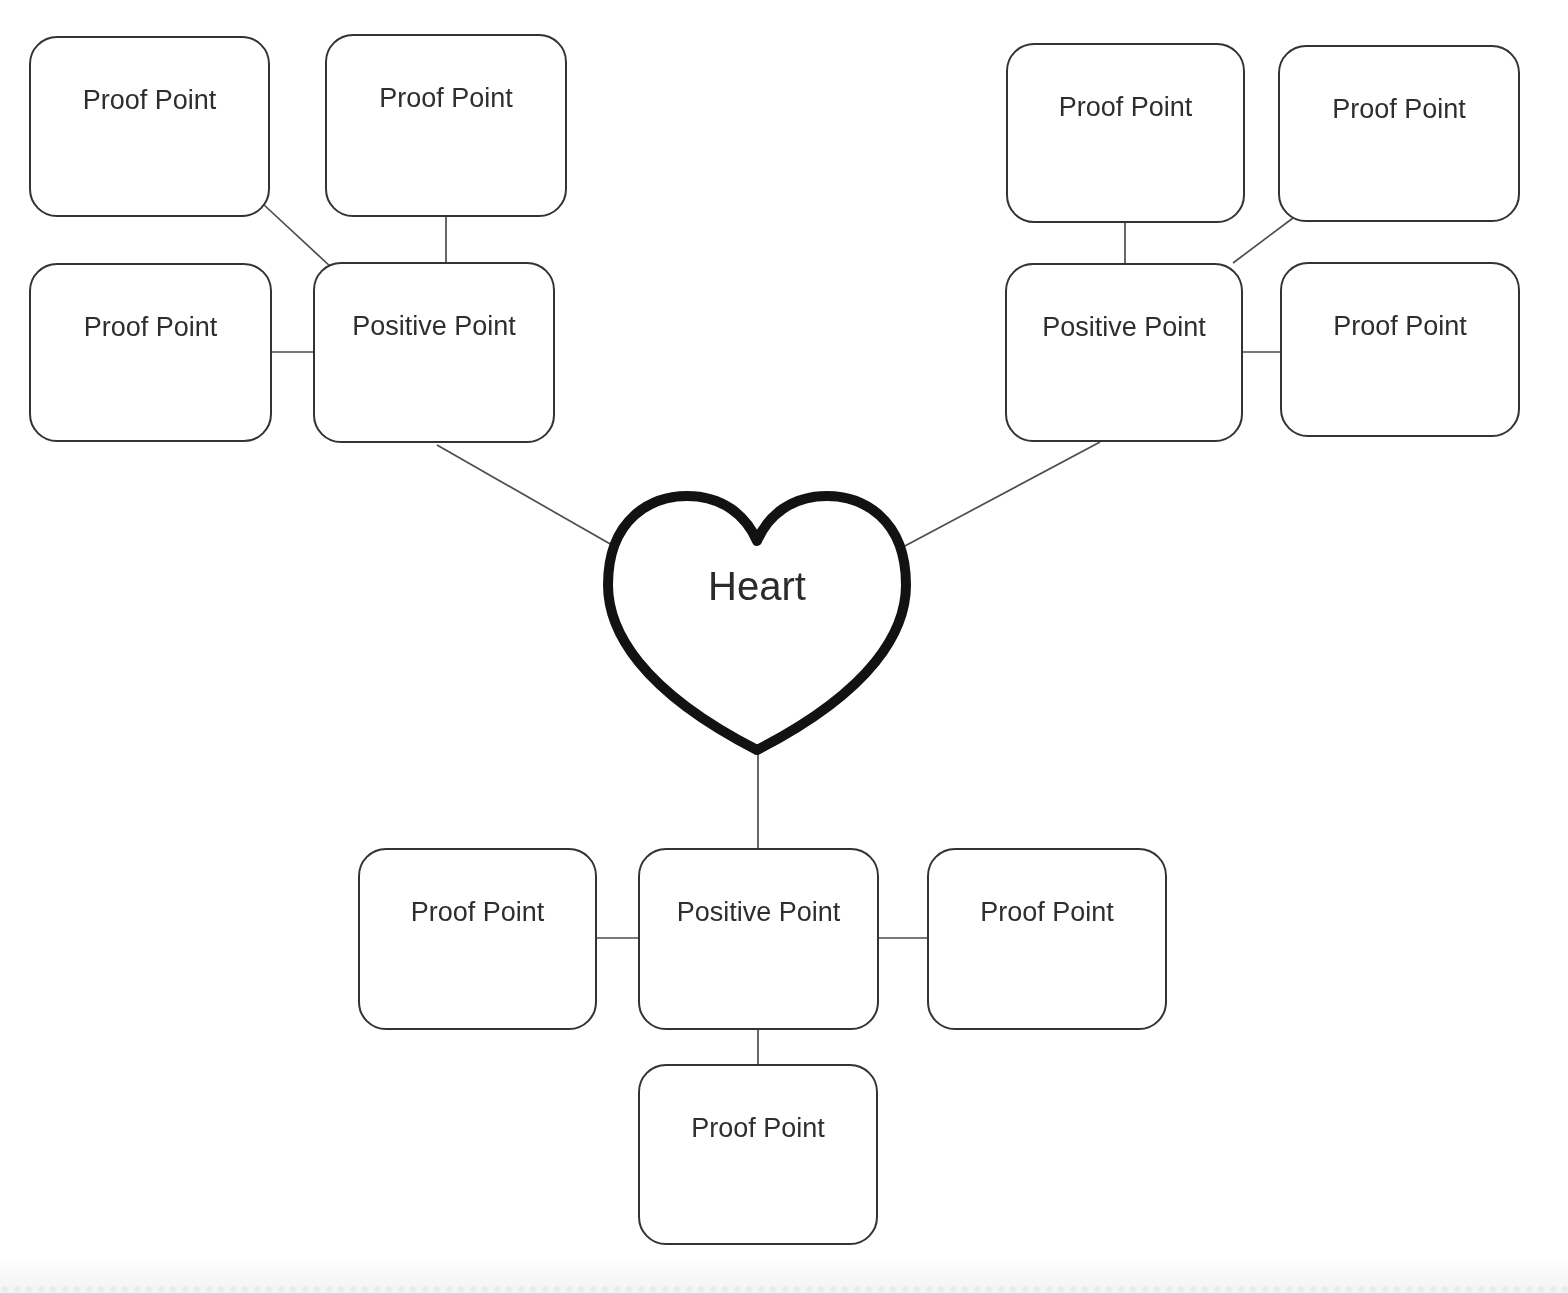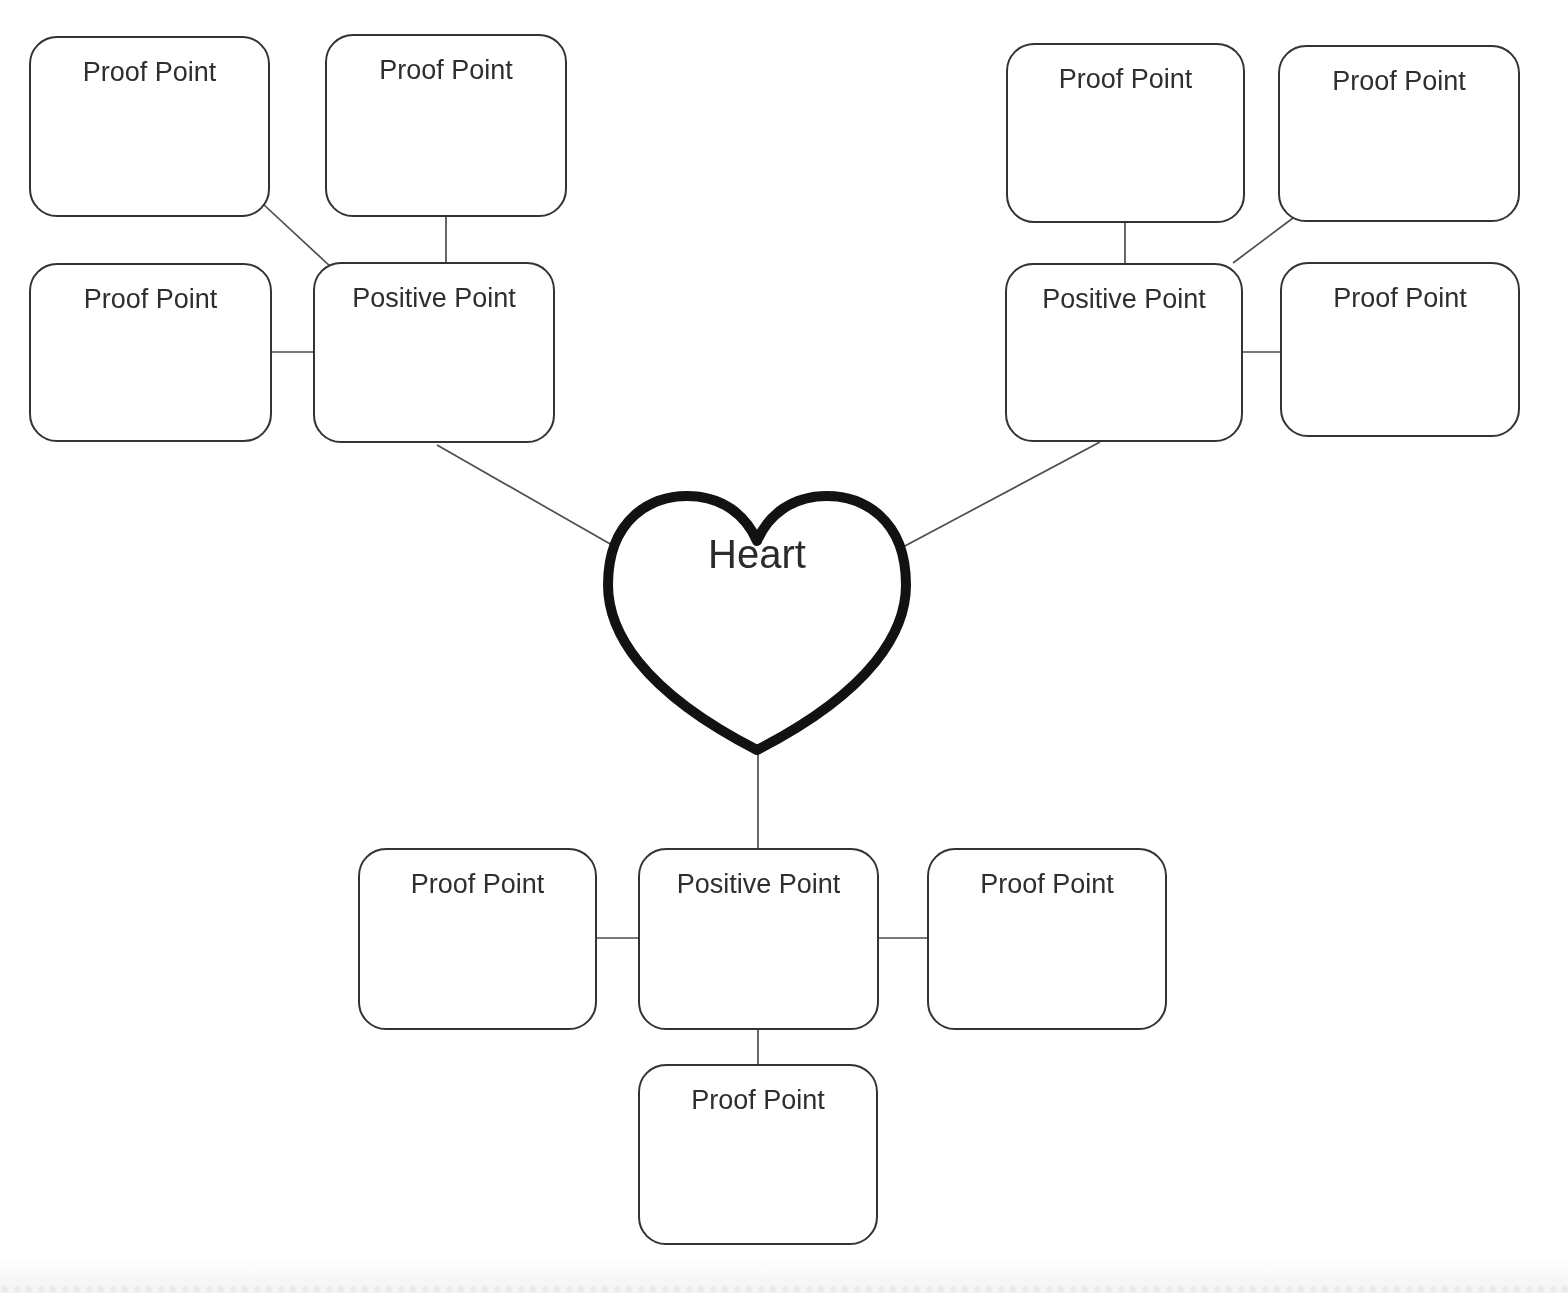--- a/index.html
+++ b/index.html
@@ -40,25 +40,26 @@
     border-radius: 28px;
   }
   .node-label {
     display: block;
     padding-top: 18px;
     text-align: center;
     font-size: 27px;
     line-height: 1.25;
     color: #2e2e2e;
     white-space: nowrap;
+    margin-top: 28px;
   }
   .heart-label {
     position: absolute;
     left: 607px;
-    top: 532px;
+    top: 564px;
     width: 300px;
     text-align: center;
     font-size: 40px;
     color: #2b2b2b;
   }
   
   .tl-proof-1   { left: 29px;   top: 36px;   width: 241px; height: 181px; }
   .tl-proof-2   { left: 325px;  top: 34px;   width: 242px; height: 183px; }
   .tl-proof-3   { left: 29px;   top: 263px;  width: 243px; height: 179px; }
   .tl-positive  { left: 313px;  top: 262px;  width: 242px; height: 181px; }

